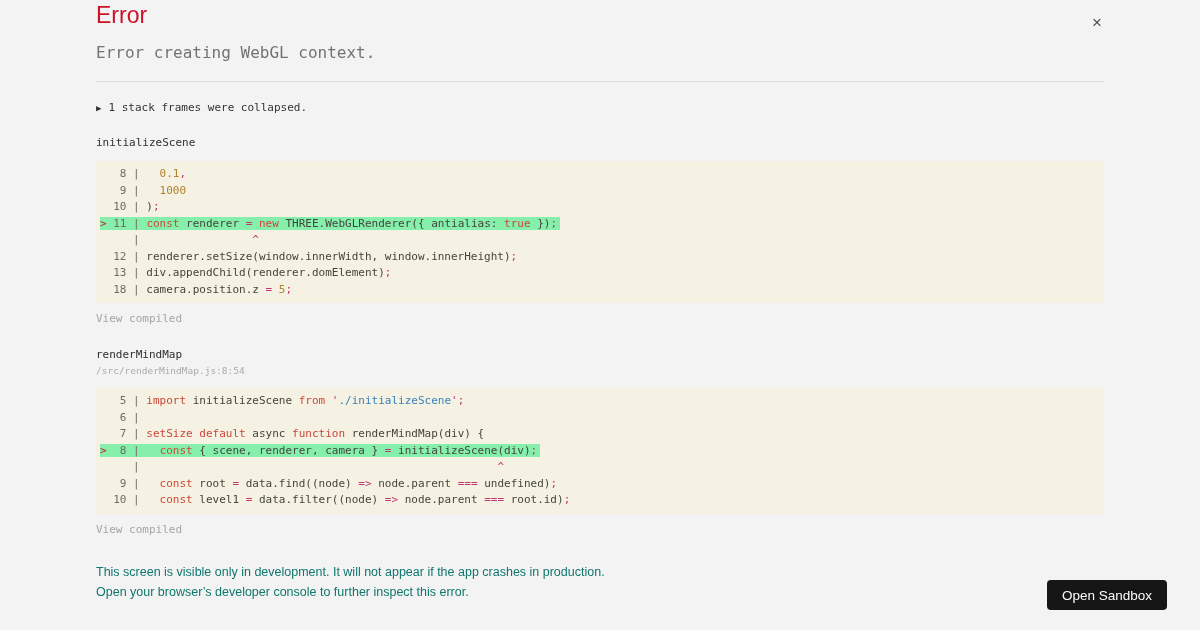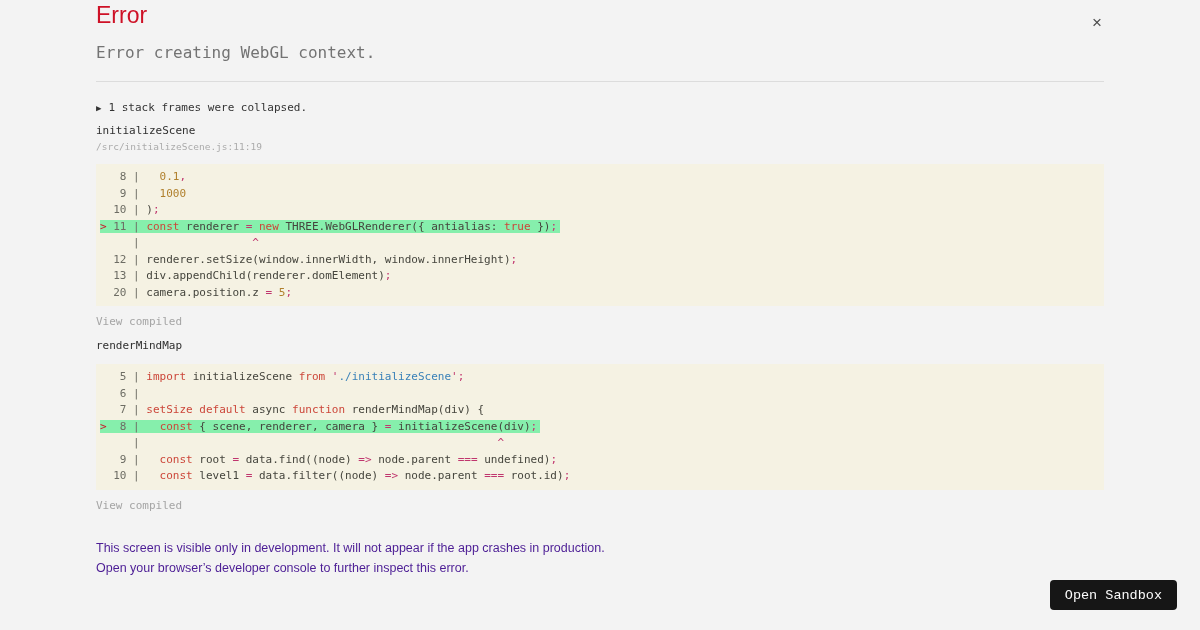--- a/index.html
+++ b/index.html
@@ -45,21 +45,21 @@
     height: 0;
   }
   .collapse-row {
     margin-top: 19px;
     font-family: "DejaVu Sans Mono", monospace;
     font-size: 11px;
     color: #333;
     cursor: pointer;
   }
   .collapse-row .arrow { font-size: 9px; margin-right: 7px; color: #333; }
-  .frame { margin-top: 10px; }
+  .frame { margin-top: 22px; }
   .fn-name {
     font-family: "DejaVu Sans Mono", monospace;
     font-size: 11px;
     color: #2f2f2f;
   }
   .fn-path {
     margin-top: 4px;
     font-family: "DejaVu Sans Mono", monospace;
     font-size: 9.5px;
     color: #ababab;
@@ -93,59 +93,59 @@
     font-size: 11px;
     color: #a5a5a5;
     cursor: pointer;
     display: inline-block;
   }
   .footer { margin-top: 27px; }
   .footer p {
     margin: 0 0 4px 0;
     font-size: 12.5px;
     line-height: 16.5px;
-    color: #4c1d95;
+    color: #0f766e;
   }
   .sandbox-btn {
     position: fixed;
-    right: 23px; bottom: 20px;
+    right: 33px; bottom: 20px;
     height: 30px;
     padding: 0 15px;
     background: #161616;
     color: #fcfcfc;
     border: none;
     border-radius: 4px;
-    font-family: Liberation Mono, monospace;
+    font-family: Liberation Sans, sans-serif;
     font-size: 13.5px;
     cursor: pointer;
   }
 </style>
 </head>
 <body>
 
 <div class="overlay">
   <button class="close-btn">×</button>
   <h1 class="title">Error</h1>
   <div class="message">Error creating WebGL context.</div>
   <hr class="divider">
   <div class="collapse-row">
     <span class="arrow">▶</span><span>1 stack frames were collapsed.</span>
   </div>
   <div id="frames">
-      <div class="frame"><div class="fn-name">initializeScene</div><div class="fn-path">/src/initializeScene.js:11:19</div><div class="code-block">
+      <div class="frame"><div class="fn-name">initializeScene</div><div class="code-block">
           <div class="code-line"><span class="seg-gutter">   8 | </span><span class="seg-plain">  </span><span class="seg-number">0.1</span><span class="seg-punct">,</span></div>
           <div class="code-line"><span class="seg-gutter">   9 | </span><span class="seg-plain">  </span><span class="seg-number">1000</span></div>
           <div class="code-line"><span class="seg-gutter">  10 | </span><span class="seg-plain">)</span><span class="seg-punct">;</span></div>
           <div class="code-line"><span class="hl"><span class="seg-marker">&gt;</span><span class="seg-gutter"> 11 | </span><span class="seg-keyword">const</span><span class="seg-plain"> renderer </span><span class="seg-punct">=</span><span class="seg-plain"> </span><span class="seg-keyword">new</span><span class="seg-plain"> THREE.WebGLRenderer({ antialias: </span><span class="seg-keyword">true</span><span class="seg-plain"> })</span><span class="seg-punct">;</span></span></div>
           <div class="code-line"><span class="seg-gutter">     |</span><span class="seg-plain">                 </span><span class="seg-caret">^</span></div>
           <div class="code-line"><span class="seg-gutter">  12 | </span><span class="seg-plain">renderer.setSize(window.innerWidth, window.innerHeight)</span><span class="seg-punct">;</span></div>
           <div class="code-line"><span class="seg-gutter">  13 | </span><span class="seg-plain">div.appendChild(renderer.domElement)</span><span class="seg-punct">;</span></div>
-          <div class="code-line"><span class="seg-gutter">  20 | </span><span class="seg-plain">camera.position.z </span><span class="seg-punct">=</span><span class="seg-plain"> </span><span class="seg-number">5</span><span class="seg-punct">;</span></div>
+          <div class="code-line"><span class="seg-gutter">  18 | </span><span class="seg-plain">camera.position.z </span><span class="seg-punct">=</span><span class="seg-plain"> </span><span class="seg-number">5</span><span class="seg-punct">;</span></div>
         </div><div class="view-compiled">View compiled</div></div>
-      <div class="frame"><div class="fn-name">renderMindMap</div><div class="code-block">
+      <div class="frame"><div class="fn-name">renderMindMap</div><div class="fn-path">/src/renderMindMap.js:8:54</div><div class="code-block">
           <div class="code-line"><span class="seg-gutter">   5 | </span><span class="seg-keyword">import</span><span class="seg-plain"> initializeScene </span><span class="seg-keyword">from</span><span class="seg-plain"> </span><span class="seg-punct">'</span><span class="seg-string">./initializeScene</span><span class="seg-punct">'</span><span class="seg-punct">;</span></div>
           <div class="code-line"><span class="seg-gutter">   6 |</span></div>
           <div class="code-line"><span class="seg-gutter">   7 | </span><span class="seg-keyword">setSize</span><span class="seg-plain"> </span><span class="seg-keyword">default</span><span class="seg-plain"> async </span><span class="seg-keyword">function</span><span class="seg-plain"> renderMindMap(div) {</span></div>
           <div class="code-line"><span class="hl"><span class="seg-marker">&gt;</span><span class="seg-gutter">  8 | </span><span class="seg-plain">  </span><span class="seg-keyword">const</span><span class="seg-plain"> { scene, renderer, camera } </span><span class="seg-punct">=</span><span class="seg-plain"> initializeScene(div)</span><span class="seg-punct">;</span></span></div>
           <div class="code-line"><span class="seg-gutter">     |</span><span class="seg-plain">                                                      </span><span class="seg-caret">^</span></div>
           <div class="code-line"><span class="seg-gutter">   9 | </span><span class="seg-plain">  </span><span class="seg-keyword">const</span><span class="seg-plain"> root </span><span class="seg-punct">=</span><span class="seg-plain"> data.find((node) </span><span class="seg-punct">=&gt;</span><span class="seg-plain"> node.parent </span><span class="seg-punct">===</span><span class="seg-plain"> undefined)</span><span class="seg-punct">;</span></div>
           <div class="code-line"><span class="seg-gutter">  10 | </span><span class="seg-plain">  </span><span class="seg-keyword">const</span><span class="seg-plain"> level1 </span><span class="seg-punct">=</span><span class="seg-plain"> data.filter((node) </span><span class="seg-punct">=&gt;</span><span class="seg-plain"> node.parent </span><span class="seg-punct">===</span><span class="seg-plain"> root.id)</span><span class="seg-punct">;</span></div>
         </div><div class="view-compiled">View compiled</div></div>
     </div>
   <div class="footer" id="footer">

